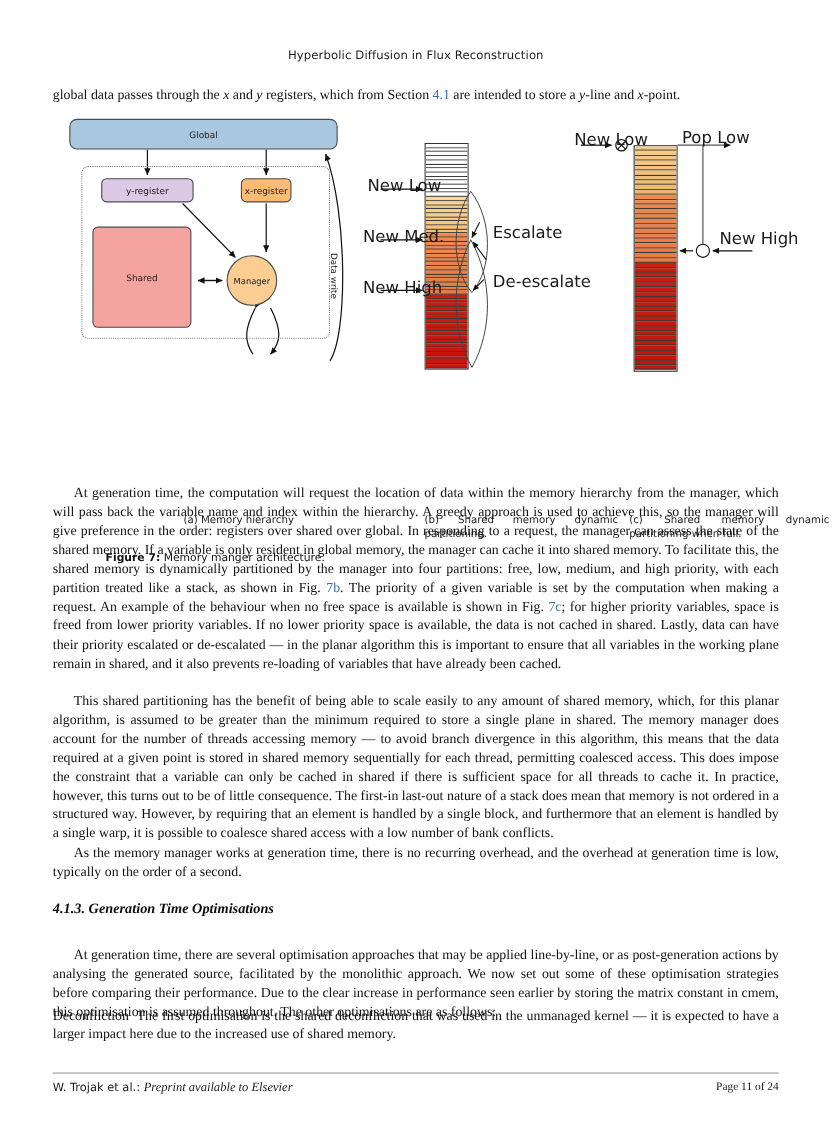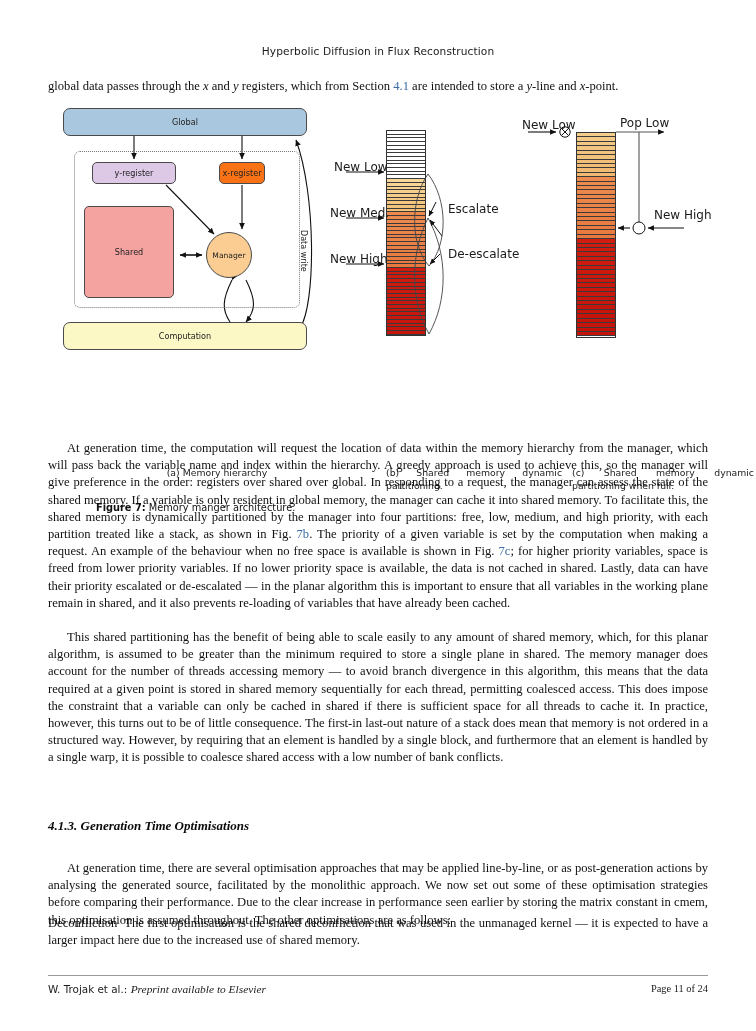--- a/index.html
+++ b/index.html
@@ -96,21 +96,21 @@
     width: 84px; height: 22px;
     background: #ddc8e6;
     border: 1px solid #4a4a4a;
     border-radius: 5px;
     box-sizing: border-box;
   }
   .box-xreg {
     position: absolute;
     left: 165px; top: 58px;
     width: 46px; height: 22px;
-    background: #f97316;
+    background: #fdba74;
     border: 1px solid #4a4a4a;
     border-radius: 5px;
     box-sizing: border-box;
   }
   .box-shared {
     position: absolute;
     left: 30px; top: 102px;
     width: 90px; height: 92px;
     background: #f5a3a0;
     border: 1px solid #4a4a4a;
@@ -154,21 +154,21 @@
   .stack {
     position: absolute;
     border: 1px solid #333;
     box-sizing: border-box;
     overflow: hidden;
   }
   .band { width: 100%; }
   .glyphlabel {
     position: absolute;
     font-family: "DejaVu Sans", sans-serif;
-    font-size: 12px;
+    font-size: 15px;
     color: #1a1a1a;
     white-space: nowrap;
   }
 
   
   .subcap {
     position: absolute;
     font-family: "DejaVu Sans", sans-serif;
     font-size: 9.3px;
     line-height: 13px;
@@ -286,23 +286,20 @@
         <div class="nodelabel">y-register</div>
       </div>
       <div class="box-xreg">
         <div class="nodelabel">x-register</div>
       </div>
       <div class="box-shared">
         <div class="nodelabel">Shared</div>
       </div>
       <div class="circ-manager">
         <div class="nodelabel">Manager</div>
-      </div>
-      <div class="box-comp">
-        <div class="nodelabel">Computation</div>
       </div>
       <div class="datawrite">Data write</div>
     </div>
 
     <div class="fb">
       <div class="stack" id="stack-b" style="left:56px; top:26px; width:40px; height:206px;">
           <div class="band" style="height: 3.70909px; background: rgb(255, 255, 255); border-bottom: 0.6px solid rgb(58, 58, 58); box-sizing: border-box;"></div>
           <div class="band" style="height: 3.70909px; background: rgb(255, 255, 255); border-bottom: 0.6px solid rgb(58, 58, 58); box-sizing: border-box;"></div>
           <div class="band" style="height: 3.70909px; background: rgb(255, 255, 255); border-bottom: 0.6px solid rgb(58, 58, 58); box-sizing: border-box;"></div>
           <div class="band" style="height: 3.70909px; background: rgb(255, 255, 255); border-bottom: 0.6px solid rgb(58, 58, 58); box-sizing: border-box;"></div>
@@ -476,20 +473,23 @@
   </div>
 
   <div class="col" style="top:440px;">
     <p class="body indent"><span>At generation time, the computation will request the location of data within the memory hierarchy from the manager, which will pass back the variable name and index within the hierarchy. A greedy approach is used to achieve this, so the manager will give preference in the order: registers over shared over global. In responding to a request, the manager can assess the state of the shared memory. If a variable is only resident in global memory, the manager can cache it into shared memory. To facilitate this, the shared memory is dynamically partitioned by the manager into four partitions: free, low, medium, and high priority, with each partition treated like a stack, as shown in Fig. </span><span class="ref">7b</span><span>. The priority of a given variable is set by the computation when making a request. An example of the behaviour when no free space is available is shown in Fig. </span><span class="ref">7c</span><span>; for higher priority variables, space is freed from lower priority variables. If no lower priority space is available, the data is not cached in shared. Lastly, data can have their priority escalated or de-escalated — in the planar algorithm this is important to ensure that all variables in the working plane remain in shared, and it also prevents re-loading of variables that have already been cached.</span></p>
   </div>
 
   <div class="col" style="top:629px;">
     <p class="body indent">This shared partitioning has the benefit of being able to scale easily to any amount of shared memory, which, for this planar algorithm, is assumed to be greater than the minimum required to store a single plane in shared. The memory manager does account for the number of threads accessing memory — to avoid branch divergence in this algorithm, this means that the data required at a given point is stored in shared memory sequentially for each thread, permitting coalesced access. This does impose the constraint that a variable can only be cached in shared if there is sufficient space for all threads to cache it. In practice, however, this turns out to be of little consequence. The first-in last-out nature of a stack does mean that memory is not ordered in a structured way. However, by requiring that an element is handled by a single block, and furthermore that an element is handled by a single warp, it is possible to coalesce shared access with a low number of bank conflicts.</p>
   </div>
 
+  <div class="col" style="top:767px;">
+    <p class="body indent">As the memory manager works at generation time, there is no recurring overhead, and the overhead at generation time is low, typically on the order of a second.</p>
+  </div>
 
   <div class="col" style="top:818px;">
     <h3 class="sechead">4.1.3. Generation Time Optimisations</h3>
   </div>
 
   <div class="col" style="top:838px;margin-top:22px;">
     <p class="body indent">At generation time, there are several optimisation approaches that may be applied line-by-line, or as post-generation actions by analysing the generated source, facilitated by the monolithic approach. We now set out some of these optimisation strategies before comparing their performance. Due to the clear increase in performance seen earlier by storing the matrix constant in cmem, this optimisation is assumed throughout. The other optimisations are as follows:</p>
   </div>
 
   <div class="col" style="top:915px;">

